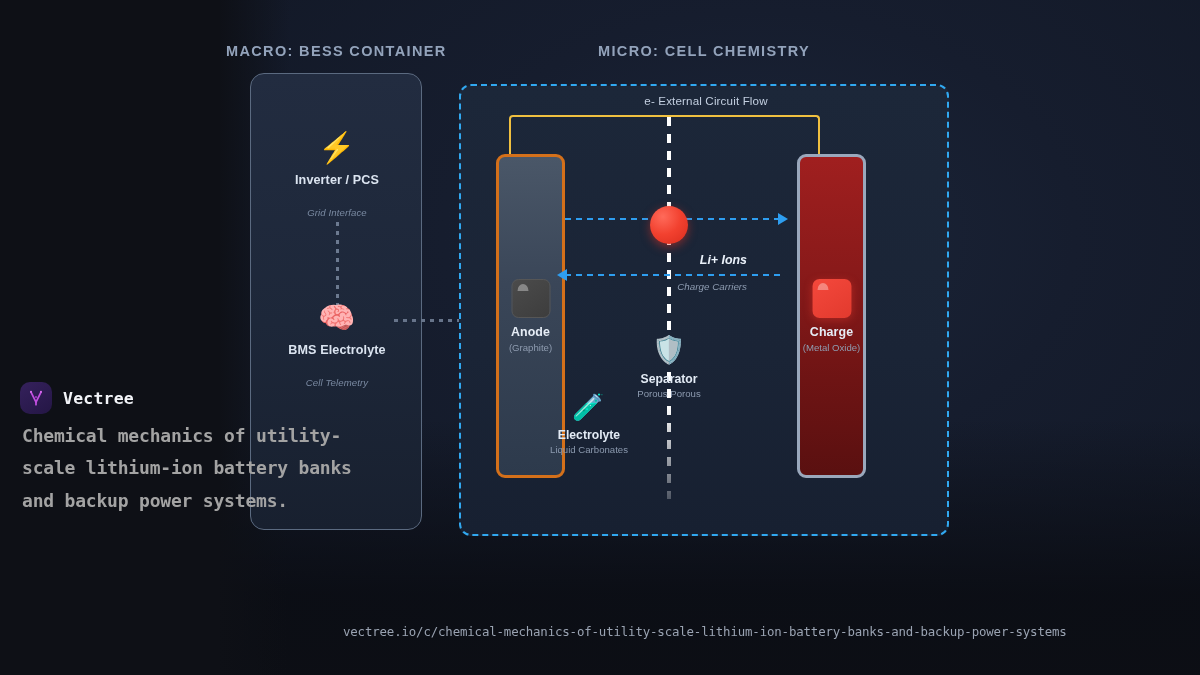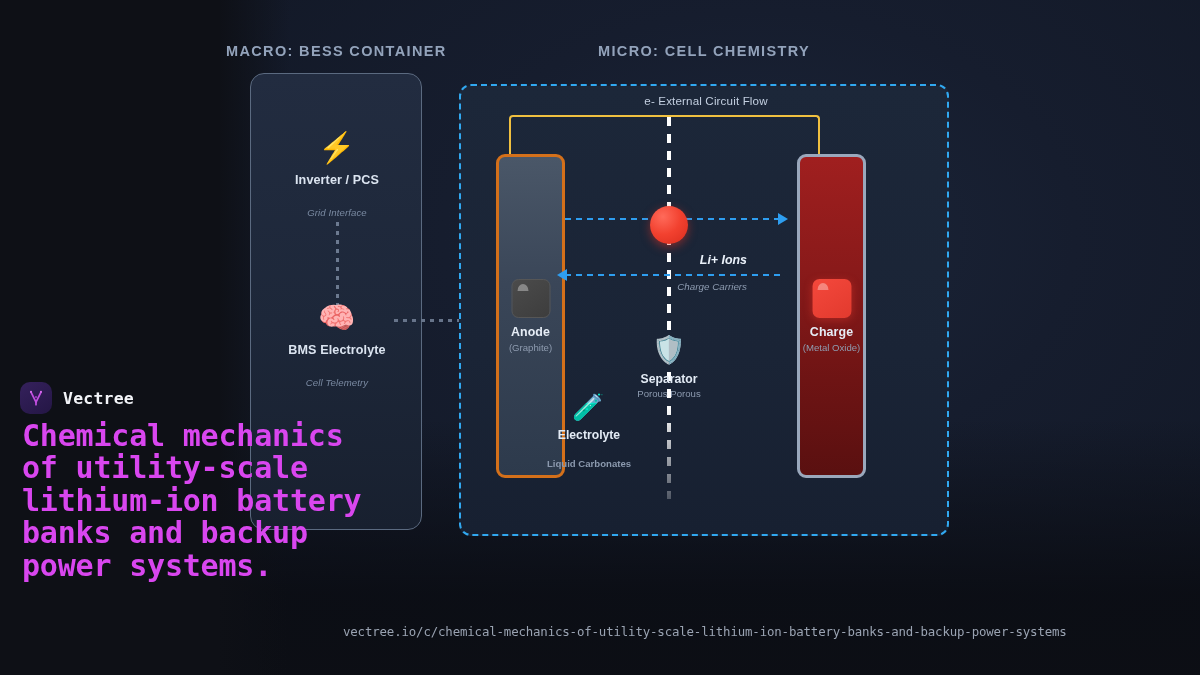--- a/index.html
+++ b/index.html
@@ -332,24 +332,23 @@
   .electrolyte-node .node-emoji { font-size: 26px; line-height: 32px; }
   .el-title {
     display: block;
     margin-top: 5px;
     font-size: 12.2px;
     font-weight: 700;
     color: #e3ebf5;
   }
   .el-sub {
     display: block;
-    margin-top: 16px;
+    margin-top: 2px;
     font-size: 9.6px;
     color: #8b99ae;
-    font-weight: bold;
   }
 
   
   .brand {
     position: absolute;
     left: 20px; top: 382px;
     display: flex;
     align-items: center;
     gap: 11px;
     z-index: 5;
@@ -368,24 +367,24 @@
     font-weight: 700;
     color: #f2f4f8;
     letter-spacing: 0.2px;
   }
 
   .headline {
     position: absolute;
     left: 22px; top: 420px;
     width: 340px;
     font-family: "DejaVu Sans Mono", monospace;
-    font-size: 30px;
+    font-size: 18px;
     font-weight: 700;
     line-height: 32.4px;
-    color: #d946ef;
+    color: #a3a3a3;
     letter-spacing: -0.2px;
     z-index: 5;
   }
 
   .url-bar {
     position: absolute;
     left: 343px; top: 624px;
     font-family: "DejaVu Sans Mono", monospace;
     font-size: 12.4px;
     color: #9aa3b2;

